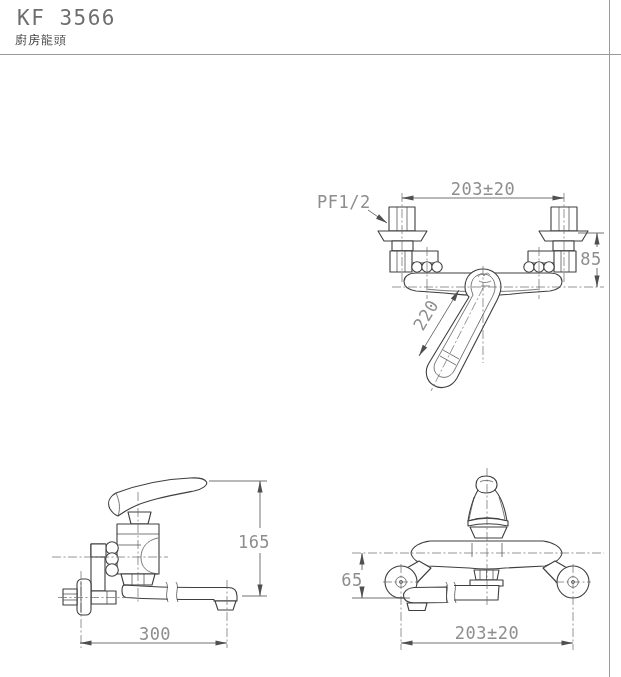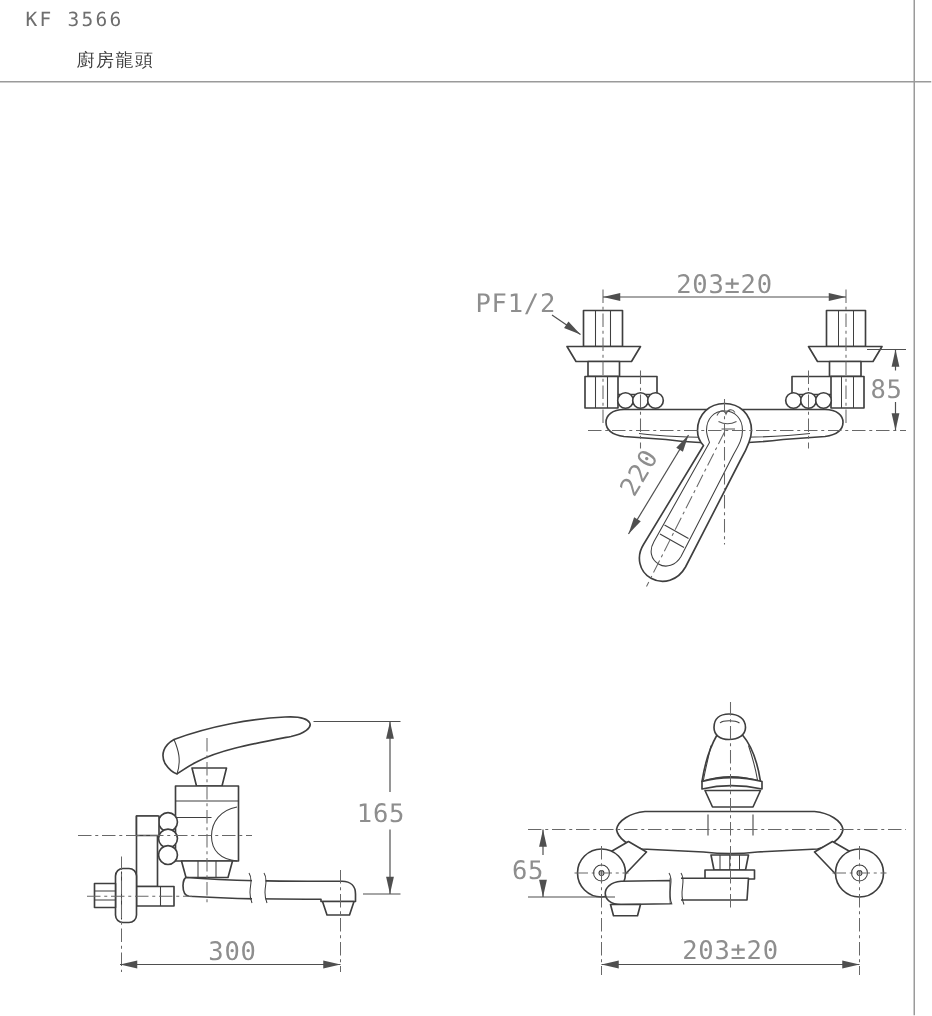--- a/index.html
+++ b/index.html
@@ -7,25 +7,25 @@
     --centerline:#686868; --border:#9a9a9a; --title-text:#6e6e6e; --subtitle-text:#3c3c3c;
   }
   html,body{margin:0;padding:0;}
   body{
     width:621px;height:677px;background:#ffffff;position:relative;overflow:hidden;
     font-family:"DejaVu Sans","Liberation Sans",sans-serif;
   }
   .model{
     position:absolute;left:17px;top:6px;
     font-family:"DejaVu Sans Mono","Liberation Mono",monospace;
-    font-size:13px;letter-spacing:1.5px;color:var(--title-text);
+    font-size:21px;letter-spacing:1.5px;color:var(--title-text);
   }
   .product{
     position:absolute;left:15px;top:32px;
-    font-size:12px;letter-spacing:1px;color:var(--subtitle-text);margin-left:36px;
+    font-size:12px;letter-spacing:1px;color:var(--subtitle-text);
   }
   .divider{position:absolute;left:0;top:54px;width:621px;height:0;border-top:1px solid var(--border);}
   .right-border{position:absolute;left:609px;top:0;width:0;height:677px;border-left:1px solid var(--border);}
   svg{position:absolute;left:0;top:0;}
   .part{fill:#ffffff;stroke:var(--line);stroke-width:1.1;stroke-linejoin:round;}
   .thin{fill:none;stroke:var(--line);stroke-width:0.7;}
   .cl{fill:none;stroke:var(--centerline);stroke-width:0.7;stroke-dasharray:9 2.5 2 2.5;}
   .dim{fill:none;stroke:var(--dim-line);stroke-width:0.8;}
   .brk{fill:#ffffff;stroke:none;}
   .dim-text{

